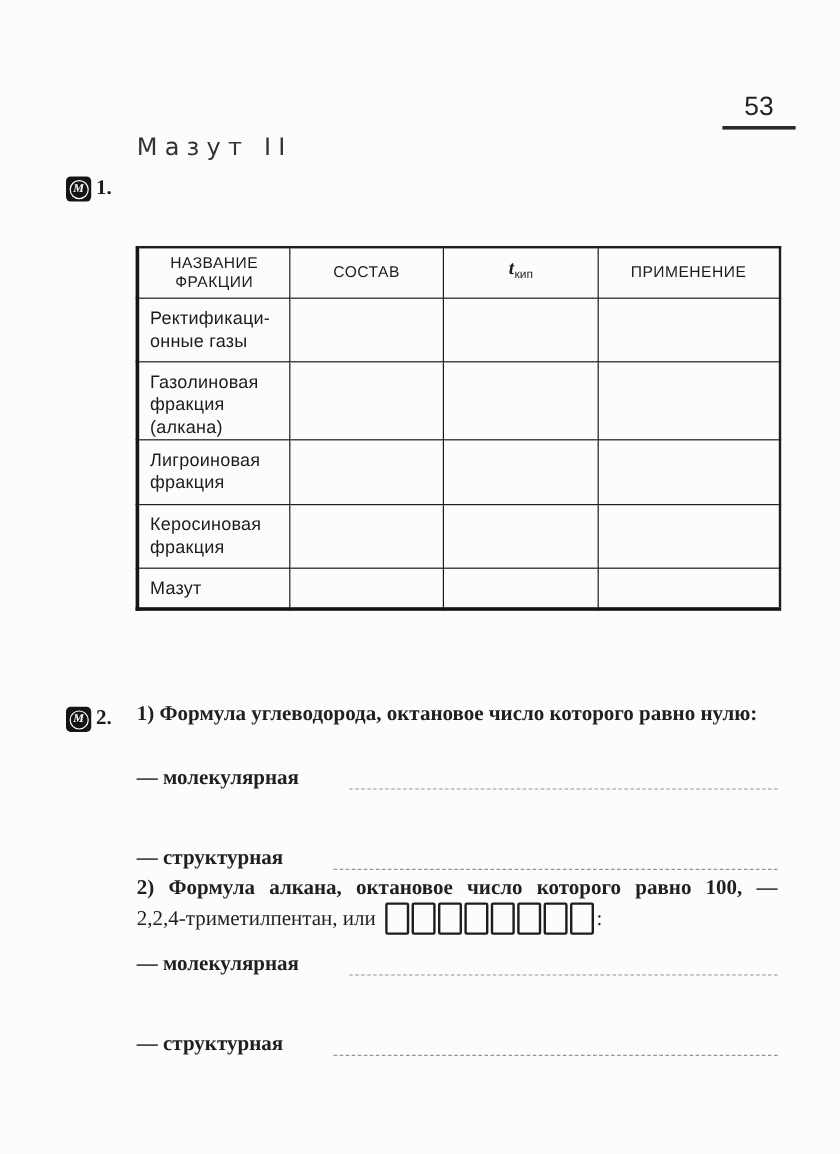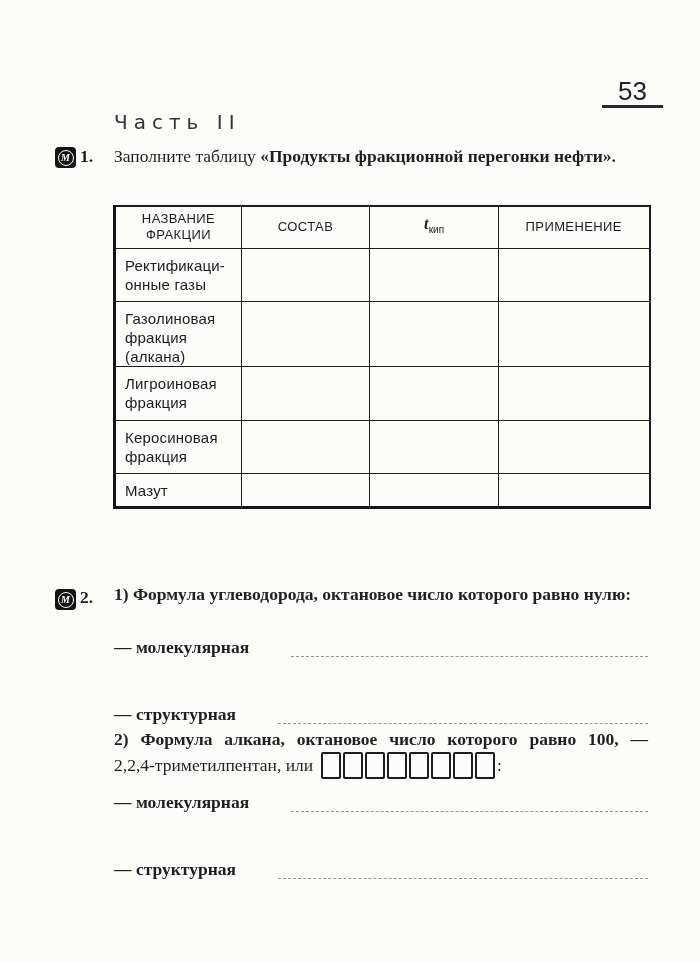--- a/index.html
+++ b/index.html
@@ -4,21 +4,21 @@
 <style>
   html,body{margin:0;padding:0;background:#e9e9e7;}
   .page{
     position:relative;width:700px;height:962px;margin:0 auto;
     background:#fcfcfb;overflow:hidden;
     font-family:"Liberation Serif", serif;color:#1f1f1f;
   }
 
   
   .page-number{position:absolute;left:602px;top:76px;width:61px;text-align:center;
-    font-family:"Liberation Sans", sans-serif;font-size:26px;color:#222;}
+    font-family:"Liberation Sans", sans-serif;font-size:22px;color:#222;}
   .page-number-rule{position:absolute;left:602px;top:105px;width:61px;height:3px;background:#2a2a2a;}
 
   
   .part-heading{position:absolute;left:114px;top:110px;
     font-family:"DejaVu Sans", sans-serif;font-weight:400;font-size:20px;
     letter-spacing:6px;color:#333;}
 
   
   .marker{position:absolute;width:21px;height:21px;background:#141414;border-radius:4px;
     display:flex;align-items:center;justify-content:center;}
@@ -41,50 +41,49 @@
   .fr-table td,.fr-table th{border:1.5px solid #1d1d1d;padding:0;background:#fcfcfb;}
   .fr-table th{font-family:"Liberation Sans", sans-serif;font-weight:400;font-size:13px;
     letter-spacing:0.4px;color:#1c1c1c;text-align:center;vertical-align:middle;
     white-space:pre-line;line-height:16px;}
   .fr-table td.name{font-family:"Liberation Sans", sans-serif;font-size:15px;line-height:19px;
     color:#1c1c1c;vertical-align:top;padding:7px 4px 0 9px;white-space:pre-line;letter-spacing:0.2px;}
   .t-sym{font-family:"Liberation Serif", serif;font-style:italic;font-weight:700;font-size:16px;}
   .t-sub{font-family:"Liberation Sans", sans-serif;font-size:10px;vertical-align:sub;letter-spacing:0;}
 
   
-  .blank{position:absolute;left:114px;width:534px;display:flex;align-items:flex-start;
+  .blank{position:absolute;left:114px;width:534px;display:flex;align-items:flex-end;
     font-size:17.5px;font-weight:700;line-height:22px;gap:32px;}
   .blank .lbl{flex:none;white-space:nowrap;}
   .blank .line{flex:1;margin-left:10px;height:20px;border-bottom:1.5px dashed #949494;}
 
   
   .boxes-row{position:absolute;left:114px;top:751px;width:534px;display:flex;align-items:center;
     font-size:17.5px;font-weight:400;line-height:28px;}
   .letter-boxes{display:flex;gap:2px;margin-left:8px;}
   .letter-box{width:16px;height:23px;border:2px solid #1d1d1d;border-radius:2px;background:#fcfcfb;}
   .boxes-row .colon{margin-left:2px;}
 </style>
 </head>
 <body>
 
 <div class="page">
 
   <div class="page-number">53</div>
   <div class="page-number-rule"></div>
 
-  <div class="part-heading">Часть II</div>
+  <div class="part-heading">Мазут II</div>
 
   <div class="marker" style="left:55px;top:147px;">
     <div class="ring">
       <span>М</span>
     </div>
   </div>
   <div class="task-number" style="left:80px;top:146px;">1.</div>
 
-  <p class="para" style="top:144px;"><span>Заполните таблицу</span> <span class="bold">«Продукты фракционной перегонки нефти».</span></p>
 
   <table class="fr-table">
     <colgroup>
       <col style="width:127px;">
         <col style="width:128px;">
         <col style="width:129px;">
         <col style="width:151px;">
     </colgroup>
     <tbody>
         <tr style="height:42px;">

